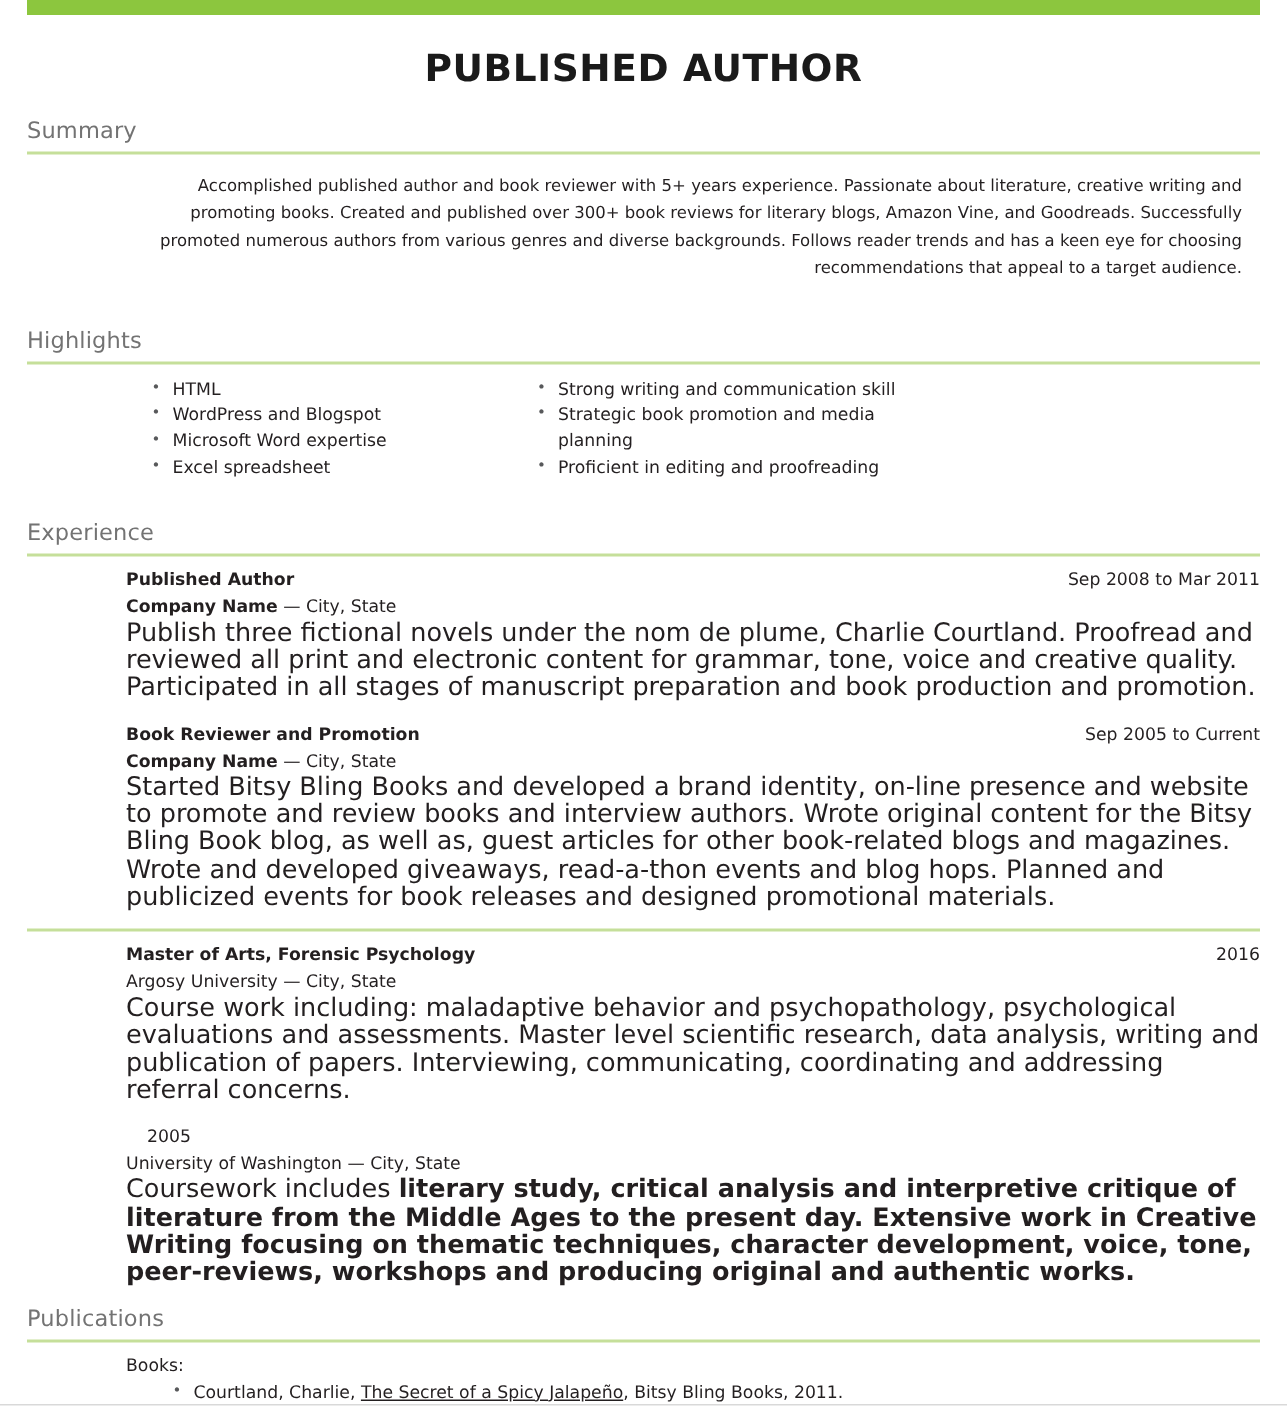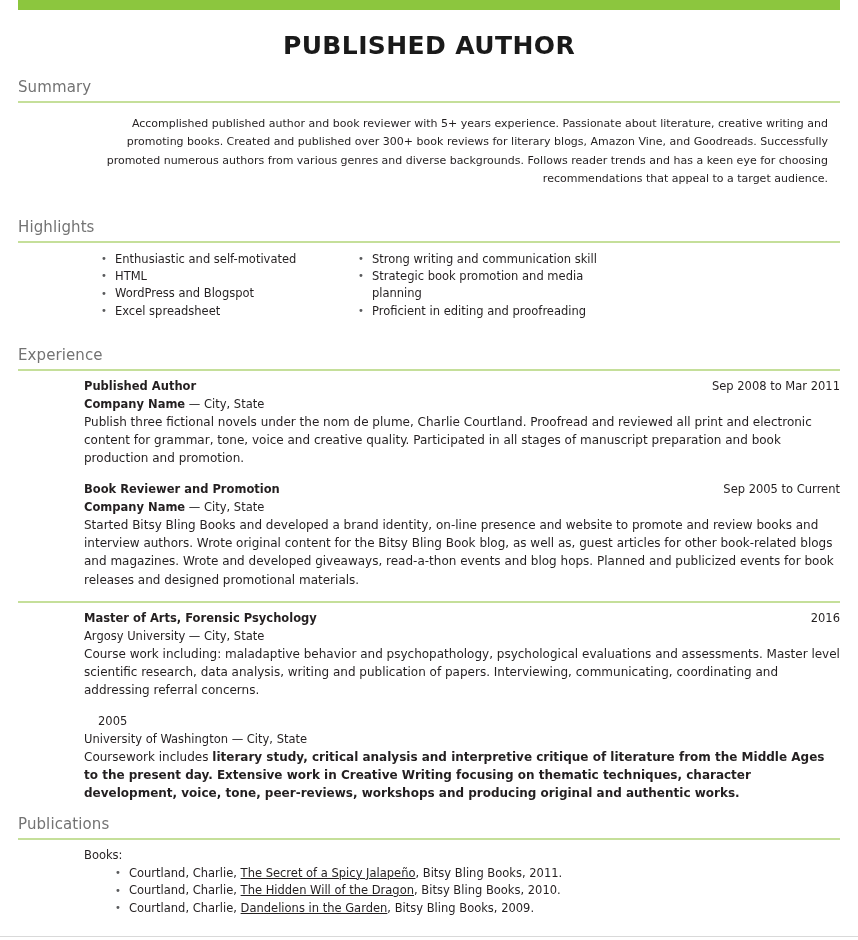--- a/index.html
+++ b/index.html
@@ -135,21 +135,21 @@
     padding-left: 14px;
   }
   .entry-org {
     font-size: 11.5px;
     line-height: 18px;
     color: #231f20;
   }
   .entry-org .org-name { font-weight: bold; }
   .entry-org.plain .org-name { font-weight: normal; }
   .entry-desc {
-    font-size: 12px;
+    font-size: 17px;
     line-height: 18.3px;
     color: #231f20;
     margin: 0;
   }
 
   
   .list-label {
     font-size: 11.5px;
     line-height: 18px;
     color: #231f20;
@@ -186,23 +186,23 @@
     </div>
   </div>
 
   <div class="section" style="margin-top:29px;">
     <div class="section-heading">Highlights</div>
     <div class="section-rule"></div>
     <div class="section-body" style="padding-left:83px;">
       <div class="highlights-wrap">
         <div class="hl-col col-left">
           <ul class="bullets">
-            <li>Enthusiastic and self-motivated</li>
             <li>HTML</li>
             <li>WordPress and Blogspot</li>
+            <li>Microsoft Word expertise</li>
             <li>Excel spreadsheet</li>
           </ul>
         </div>
         <div class="hl-col col-right">
           <ul class="bullets">
             <li>Strong writing and communication skill</li>
             <li>Strategic book promotion and media planning</li>
             <li>Proficient in editing and proofreading</li>
           </ul>
         </div>

